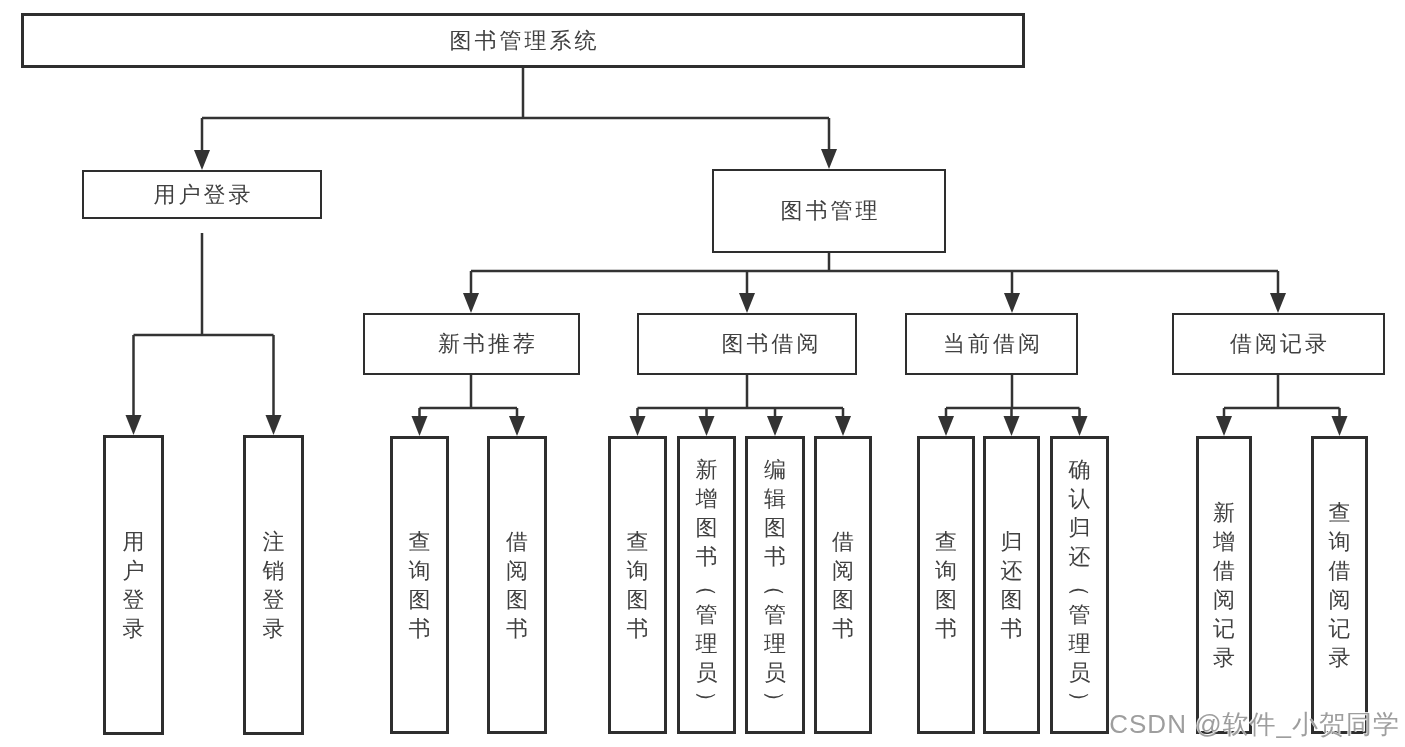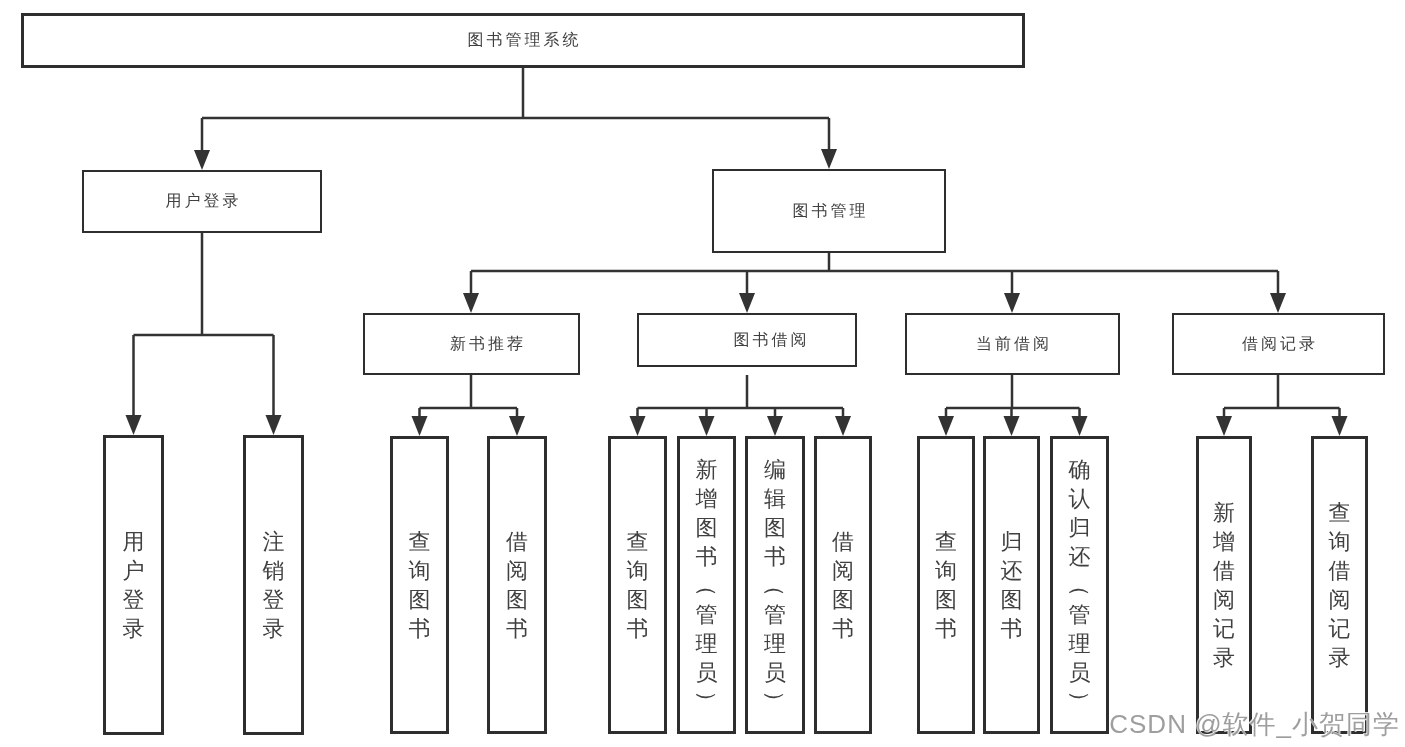--- a/index.html
+++ b/index.html
@@ -5,21 +5,21 @@
   html,body{margin:0;padding:0;}
   body{width:1405px;height:747px;background:#fff;font-family:"Liberation Sans",sans-serif;}
   .canvas{position:relative;width:1405px;height:747px;background:#fff;overflow:hidden;}
   .wires{position:absolute;left:0;top:0;z-index:0;}
   .wires path{stroke:var(--line,#333);stroke-width:2.5;fill:none;}
   .wires polygon{fill:var(--line,#333);stroke:none;}
   .node{position:absolute;box-sizing:border-box;background:#fff;border:2px solid var(--border,#2e2e2e);
         display:flex;align-items:center;justify-content:center;z-index:1;}
   .root-node{border-width:3px;}
   .v-node{border-width:3px;}
-  .h-label{font-size:16px;letter-spacing:3px;text-indent:3px;color:var(--text,#404040);white-space:nowrap;}
+  .h-label{font-size:22px;letter-spacing:3px;text-indent:3px;color:var(--text,#404040);white-space:nowrap;}
   .v-label{display:flex;flex-direction:column;align-items:center;}
   .v-label span{display:block;font-size:22px;line-height:29px;color:var(--text,#404040);text-align:center;}
   .v-label span.rot{transform:rotate(90deg);}
   .watermark{position:absolute;right:5px;bottom:5px;z-index:2;font-size:26px;letter-spacing:1px;
              color:var(--wm,#9e9e9e);text-shadow:1px 1px 0 rgba(255,255,255,.85),-1px -1px 0 rgba(255,255,255,.85);}
 </style>
 </head>
 <body>
 
 <div class="canvas">
@@ -57,34 +57,34 @@
 
     <path d="M1278 375 V408 M1224 408 H1339.5 M1224 408 V421 M1339.5 408 V421"></path>
     <polygon points="1216,416 1232,416 1224,436"></polygon>
     <polygon points="1331.5,416 1347.5,416 1339.5,436"></polygon>
   </svg>
 
   <div class="node root-node" style="left:21px;top:13px;width:1004px;height:55px;">
     <span class="h-label">图书管理系统</span>
   </div>
 
-  <div class="node" style="left:82px;top:170px;width:240px;height:63px;font-family:Liberation Mono, monospace;">
+  <div class="node" style="left:82px;top:170px;width:240px;height:49px;font-family:Liberation Mono, monospace;">
     <span class="h-label">用户登录</span>
   </div>
   <div class="node" style="left:712px;top:169px;width:234px;height:84px;">
     <span class="h-label">图书管理</span>
   </div>
 
   <div class="node" style="left:363px;top:313px;width:217px;height:62px;padding-left:30px;">
     <span class="h-label">新书推荐</span>
   </div>
-  <div class="node" style="left:637px;top:313px;width:220px;height:54px;padding-left:46px;">
+  <div class="node" style="left:637px;top:313px;width:220px;height:62px;padding-left:46px;">
     <span class="h-label">图书借阅</span>
   </div>
-  <div class="node" style="left:905px;top:313px;width:215px;height:62px;">
+  <div class="node" style="left:905px;top:313px;width:173px;height:62px;">
     <span class="h-label">当前借阅</span>
   </div>
   <div class="node" style="left:1172px;top:313px;width:213px;height:62px;">
     <span class="h-label">借阅记录</span>
   </div>
 
   <div class="node v-node" style="left:103px;top:435px;width:61px;height:300px;">
     <span class="v-label">
         <span>用</span>
         <span>户</span>

